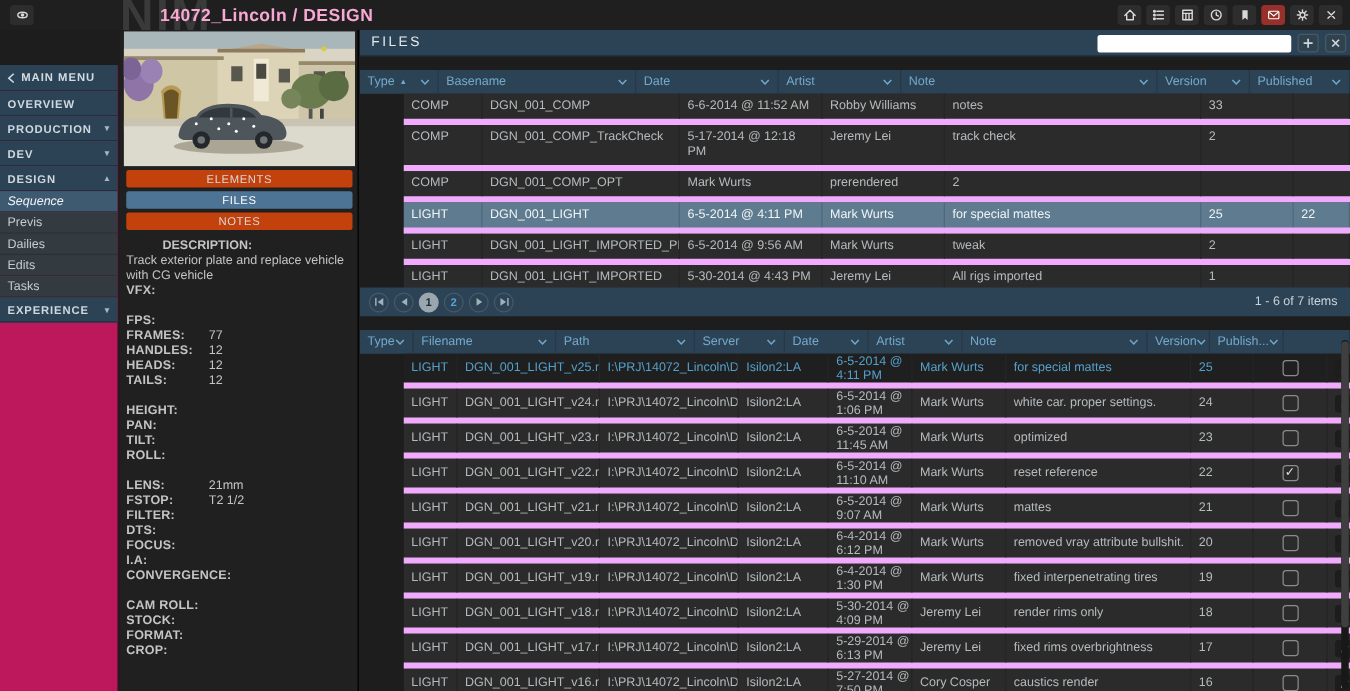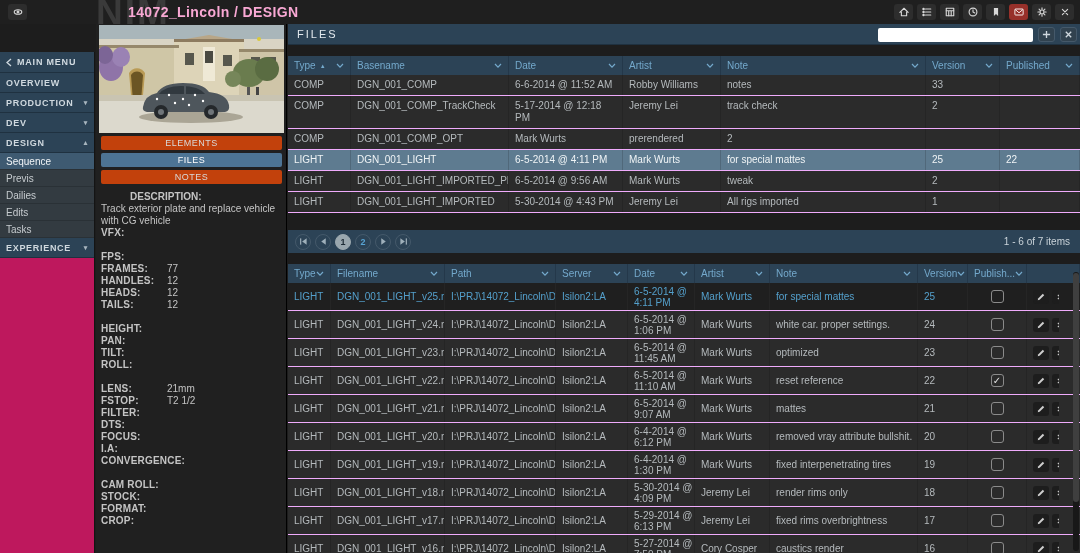--- a/index.html
+++ b/index.html
@@ -16,21 +16,21 @@
   .ibtn { width:19px; height:16px; background:#2d2d2d; border:none; border-radius:3px; display:flex; align-items:center; justify-content:center; cursor:pointer; }
   .ibtn.mail { background:#97302a; }
   .ibtn svg { width:12px; height:12px; }
 
   
   .sidebar { position:absolute; left:0; top:24px; width:95px; height:529px; background:#be185d; border-right:1px solid #141414;margin-top:28px; }
   .side-header { height:21px; background:#2c4356; border-bottom:1px solid #1f3140; display:flex; align-items:center; gap:5px; padding-left:6px; font-size:9px; letter-spacing:.8px; color:#d2dbe1; font-weight:bold; cursor:pointer; }
   .side-item { display:flex; align-items:center; justify-content:space-between; padding:0 6px; cursor:pointer; }
   .side-item.top { height:20px; background:#2c4356; border-bottom:1px solid #1f3140; font-size:9px; font-weight:bold; letter-spacing:.7px; color:#cfd8de; }
   .side-item.sub { height:17px; background:#333b41; border-bottom:1px solid #2a3136; font-size:10px; color:#c6cbcf; }
-  .side-item.sub.active { background:#3e5a71; color:#f0f4f7; }
+  .side-item.sub.active { background:#3e5a71; color:#f0f4f7;font-style:italic; }
   .side-item .arr { font-size:7px; color:#a9b6bf; }
 
   
   .shot { position:absolute; left:96px; top:24px; width:191px; height:529px; background:#202020; border-right:1px solid #000; overflow:hidden; }
   .shot-header { height:21px; background:#2c4356; border-bottom:1px solid #1f3140; position:relative; display:flex; align-items:center; justify-content:center; font-size:11px; color:#e3e9ed; letter-spacing:.5px; }
   .edit-shot { position:absolute; right:3px; top:3px; width:22px; height:15px; background:#24323e; border:none; border-radius:3px; display:flex; align-items:center; justify-content:center; cursor:pointer; }
   .thumb { display:block; margin:1px 2px 0 3px; width:185px; height:108px; }
   .tab-btn { display:block; width:181px; margin:3px 5px 0 5px; height:14px; background:#c2410c; border:none; border-radius:2px; color:#d9d9d9; font-size:9px; letter-spacing:.5px; cursor:pointer; font-family:inherit; }
   .tab-btn.active { background:#4d7494; color:#fff; }
   .shot-info { padding:7px 5px 0 5px; font-size:10px; line-height:12px; color:#c4c4c4; }
@@ -51,21 +51,21 @@
   
   .t-top { position:absolute; left:0; top:21px; width:100%; }
   .t-bot { position:absolute; left:0; top:229px; width:100%; height:300px; overflow:hidden; }
   .hrow { display:grid; background:#2c4356;margin-top:11px; }
   .t-top .hrow, .t-top .trow { grid-template-columns:63px 158px 114px 98px 205px 74px 1fr; }
   .t-bot .hrow { grid-template-columns:43px 114px 111px 72px 67px 75px 148px 50px 59px 1fr; }
   .t-bot .trow { grid-template-columns:43px 114px 111px 72px 67px 75px 148px 50px 59px 32px; }
   .hcell { height:19px; display:flex; align-items:center; padding:0 6px; font-size:10px; color:#74a9cc; border-right:1px solid #24384a; overflow:hidden; white-space:nowrap; cursor:pointer; }
   .hcell .sort { font-size:6px; margin-left:4px; }
   .hcell .chev { margin-left:auto; flex:none; width:8px; height:6px; }
-  .trow { display:grid; background:#2b2b2b; border-bottom:1px solid #f0abfc; cursor:pointer; }
+  .trow { display:grid; background:#2b2b2b; border-bottom:5px solid #f0abfc; cursor:pointer;margin-left:35px; }
   .cell { padding:4px 6px; font-size:10px; line-height:12px; color:#b5babd; border-right:1px solid #252525; overflow:hidden; white-space:pre-wrap; }
   .t-top .cell.c-date { white-space:pre; }
   .trow.selected { background:#5e7b90; }
   .trow.selected .cell { color:#f0f4f6; border-right-color:rgba(0,0,0,.15); }
   .t-bot .trow { height:28px; }
   .t-bot .cell { display:flex; align-items:center; padding:0 6px; line-height:11px; white-space:pre; }
   .trow.hl { background:#1f1f1f; }
   .trow.hl .cell { color:#54a0cc; }
   .cb { width:13px; height:13px; border:1px solid #8b8b8b; border-radius:3px; display:flex; align-items:center; justify-content:center; cursor:pointer; background:transparent; }
   .cb .tick { display:none; font-size:10px; color:#e3e3e3; line-height:10px; }

